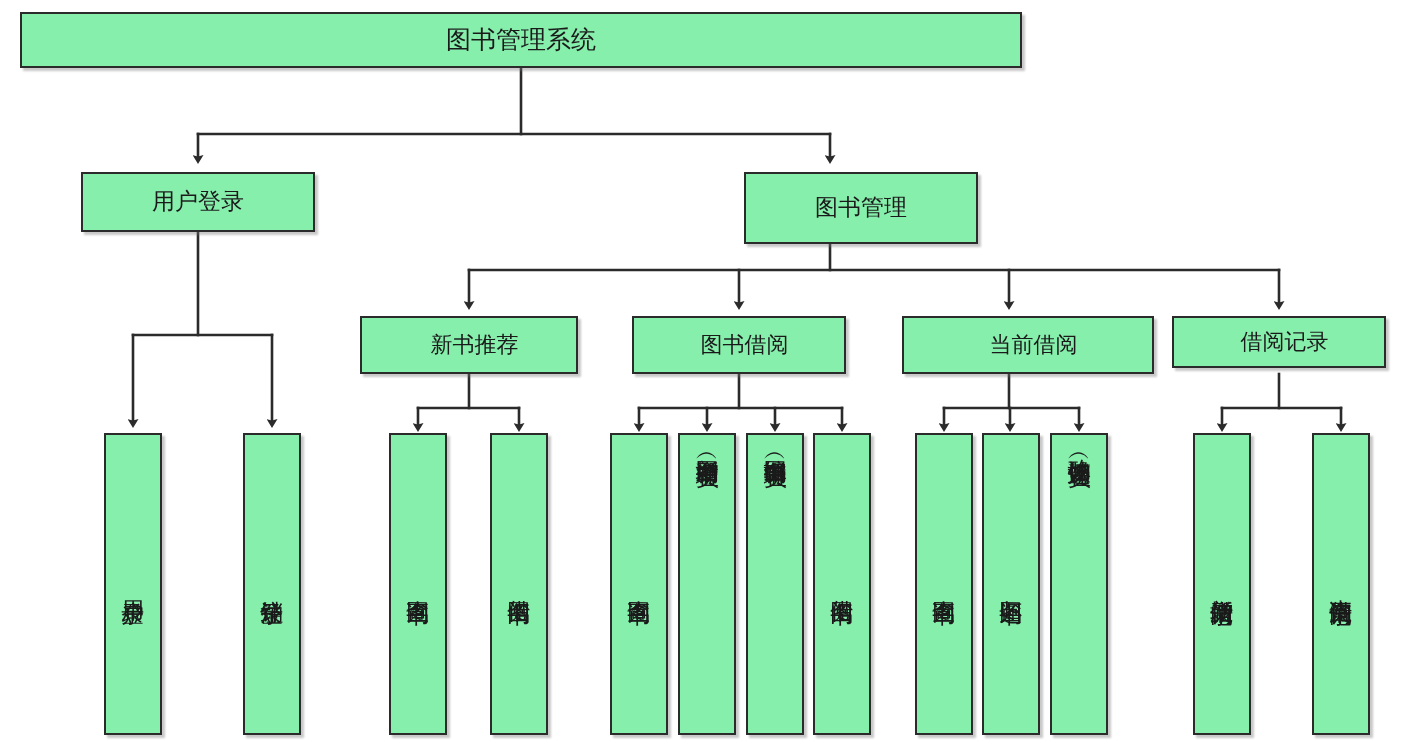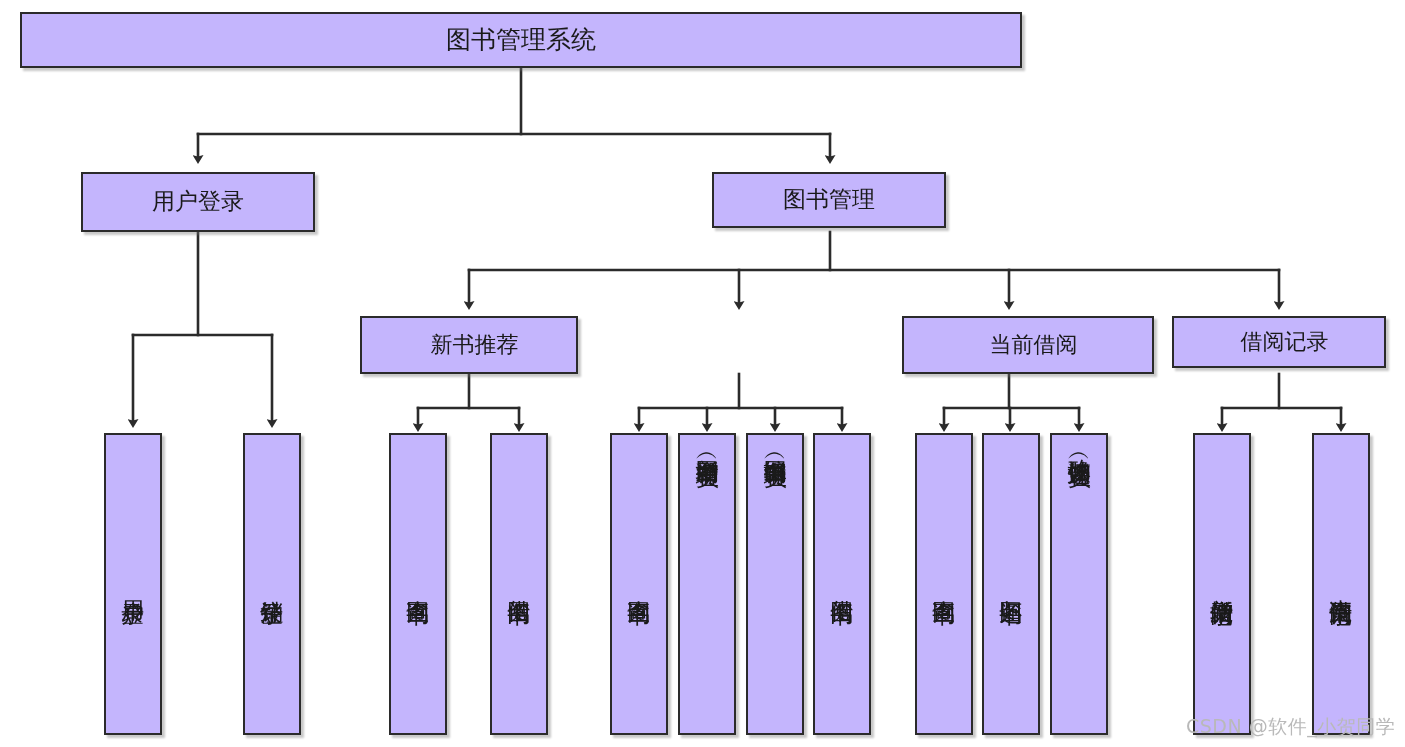--- a/index.html
+++ b/index.html
@@ -21,21 +21,21 @@
     position: absolute;
     left: 0;
     top: 0;
     width: 1405px;
     height: 747px;
     pointer-events: none;
   }
   .node {
     position: absolute;
     box-sizing: border-box;
-    background: #c4b5fd;
+    background: #86efac;
     border: 2px solid #2b2b2b;
     box-shadow: 3px 3px 2px rgba(120,120,120,0.40);
     display: flex;
     align-items: center;
     justify-content: center;
     color: #1a1a1a;
   }
   .node .label {
     display: block;
     text-align: center;
@@ -129,27 +129,30 @@
     </g>
   </svg>
 
   <div class="node root" style="left:20px; top:12px; width:1002px; height:56px;">
     <span class="label">图书管理系统</span>
   </div>
 
   <div class="node lvl1" style="left:81px; top:172px; width:234px; height:60px;">
     <span class="label">用户登录</span>
   </div>
-  <div class="node lvl1" style="left:712px; top:172px; width:234px; height:56px;">
+  <div class="node lvl1" style="left:744px; top:172px; width:234px; height:72px;">
     <span class="label">图书管理</span>
   </div>
 
   <div class="node lvl2" style="left:360px; top:316px; width:218px; height:58px;">
     <span class="label">新书推荐</span>
   </div>
+  <div class="node lvl2" style="left:632px; top:316px; width:214px; height:58px;">
+    <span class="label">图书借阅</span>
+  </div>
   <div class="node lvl2" style="left:902px; top:316px; width:252px; height:58px;">
     <span class="label">当前借阅</span>
   </div>
   <div class="node lvl2" style="left:1172px; top:316px; width:214px; height:52px;">
     <span class="label">借阅记录</span>
   </div>
 
   <div class="node leaf center" style="left:104px; top:433px; width:58px; height:302px;">
     <span class="label">用户登录</span>
   </div>
@@ -187,15 +190,14 @@
     <span class="label">确认归还（管理员）</span>
   </div>
 
   <div class="node leaf center" style="left:1193px; top:433px; width:58px; height:302px;">
     <span class="label">新增借阅记录</span>
   </div>
   <div class="node leaf center" style="left:1312px; top:433px; width:58px; height:302px;">
     <span class="label">查询借阅记录</span>
   </div>
 
-  <div id="watermark">CSDN @软件_小贺同学</div>
 
 </div>
 
 </body></html>

